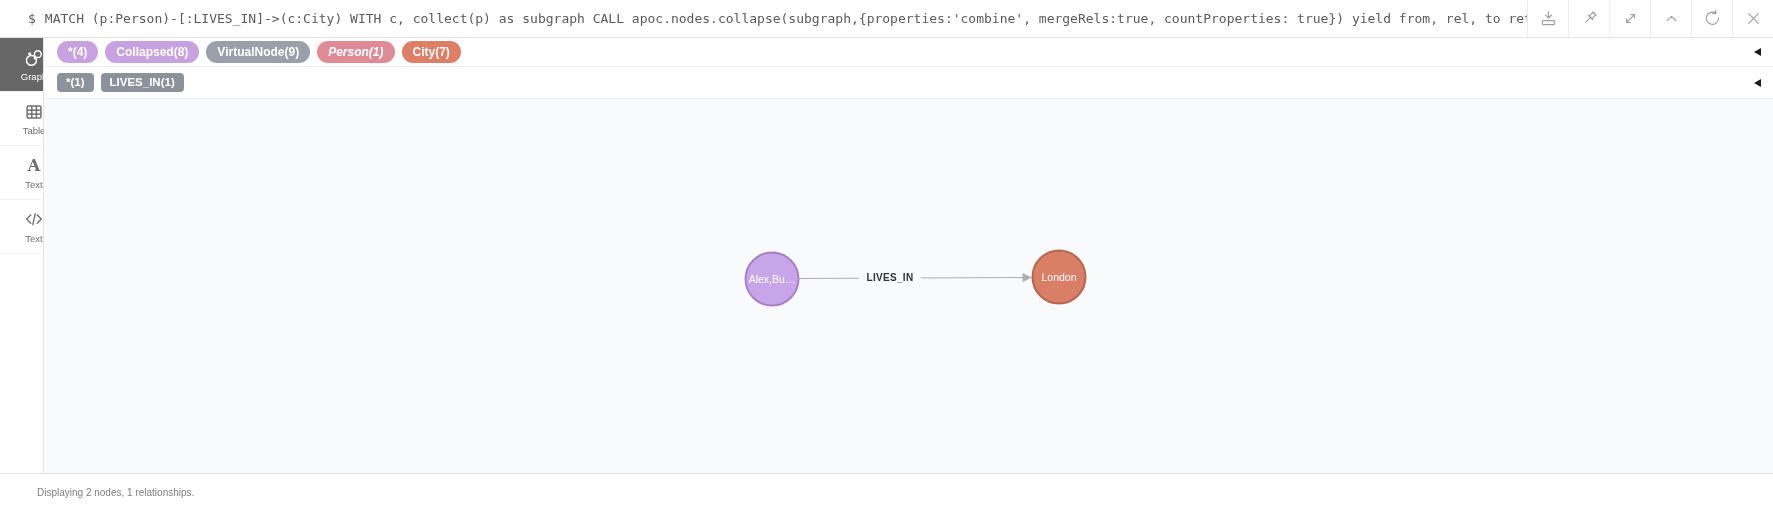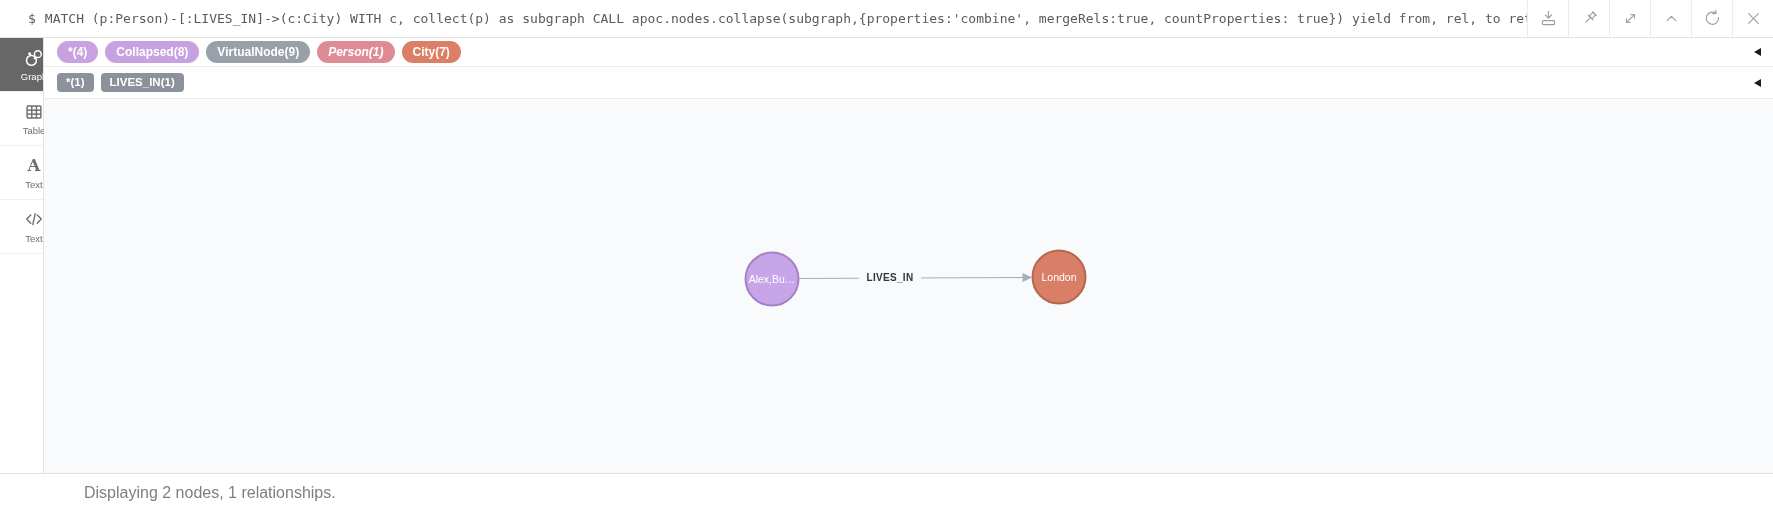--- a/index.html
+++ b/index.html
@@ -36,21 +36,21 @@
   .row-collapse { position: absolute; right: 12px; top: 50%; transform: translateY(-50%); width: 0; height: 0; border-top: 4.5px solid transparent; border-bottom: 4.5px solid transparent; border-right: 7px solid #1c1c1c; cursor: pointer; }
 
   
   .canvas { flex: 1 1 auto; background: #f9fafb; position: relative; overflow: hidden; }
   .canvas svg { position: absolute; inset: 0; width: 100%; height: 100%; }
   .node-circle { cursor: pointer; stroke-width: 2; }
   .node-text { fill: #fff; font-size: 10.5px; font-family: "Liberation Sans", sans-serif; pointer-events: none; }
   .rel-text { fill: #30343c; font-size: 10px; font-weight: 600; font-family: "Liberation Sans", sans-serif; letter-spacing: 0.3px; }
 
   
-  .status-bar { height: 38px; flex: 0 0 38px; background: #fff; border-top: 1px solid #e3e3e3; display: flex; align-items: center; padding-left: 84px; font-size: 16px; color: #7f7f7f; }
+  .status-bar { height: 38px; flex: 0 0 38px; background: #fff; border-top: 1px solid #e3e3e3; display: flex; align-items: center; padding-left: 37px; font-size: 10px; color: #7f7f7f; }
 </style>
 </head>
 <body>
 
 <div class="frame">
 
   <div class="query-bar">
     <div class="query-text">
       <span class="prompt">$</span>
       <span>MATCH (p:Person)-[:LIVES_IN]-&gt;(c:City) WITH c, collect(p) as subgraph CALL apoc.nodes.collapse(subgraph,{properties:'combine', mergeRels:true, countProperties: true}) yield from, rel, to ret…</span>

